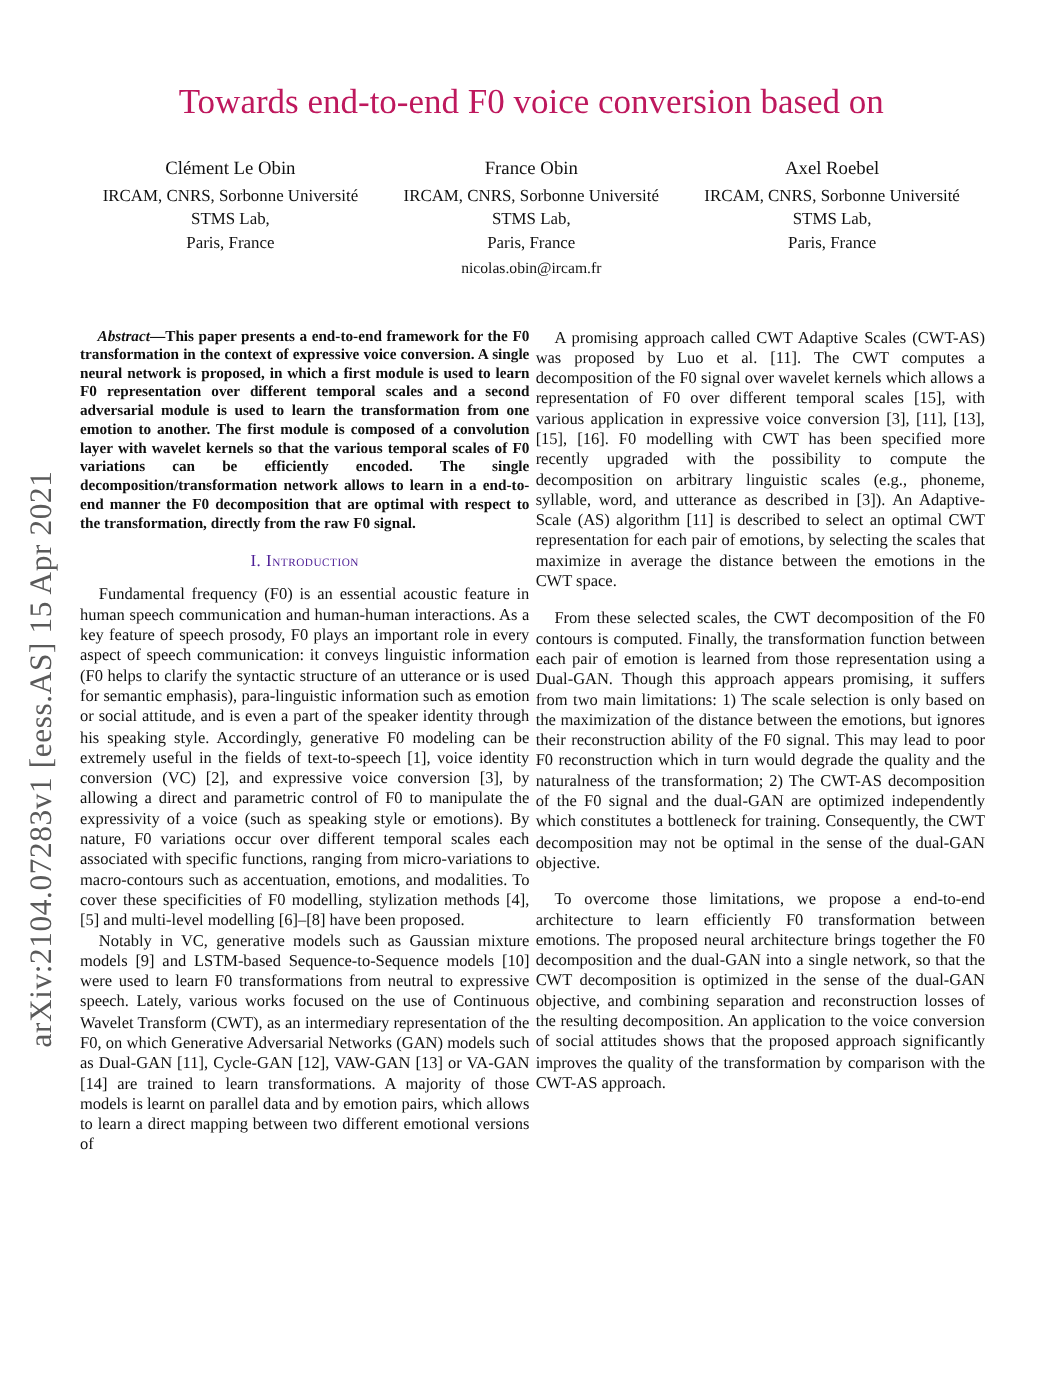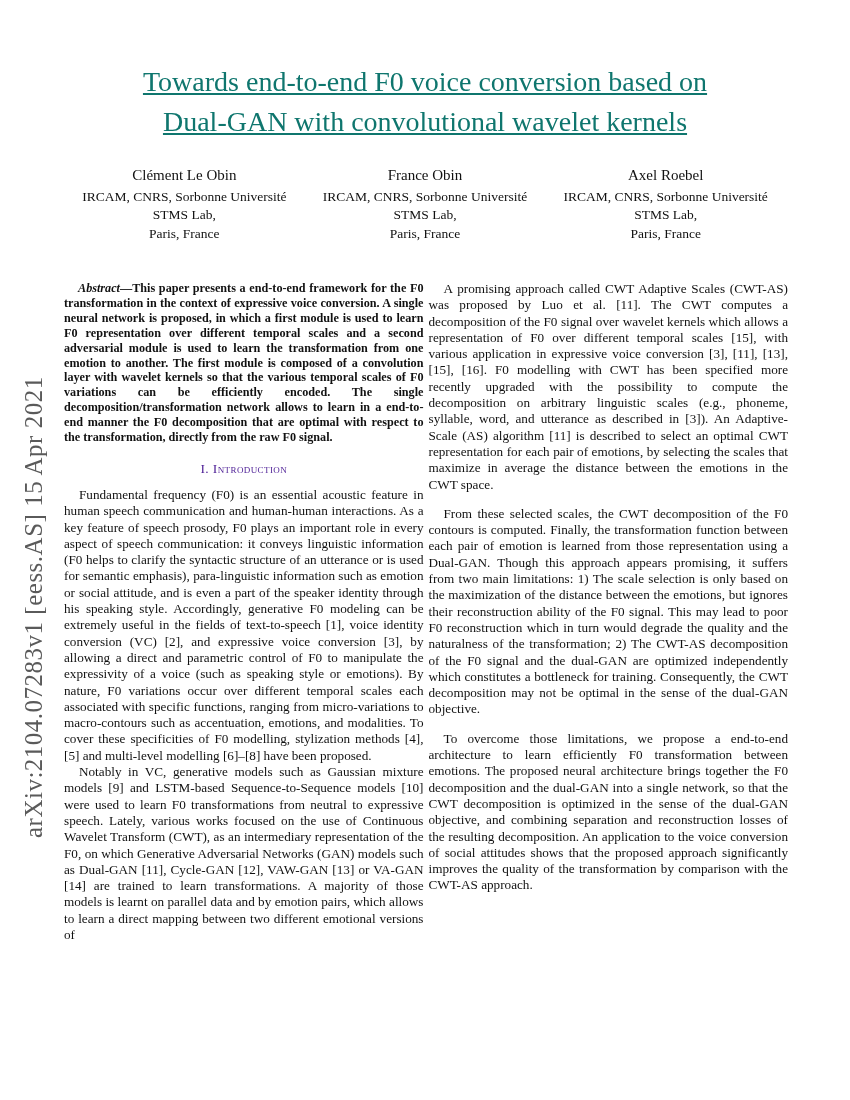--- a/index.html
+++ b/index.html
@@ -33,22 +33,21 @@
   
   .titleblock {
     padding-top: 62px;
     text-align: center;
   }
   .title {
     margin: 0;
     font-size: 28px;
     font-weight: normal;
     line-height: 40px;
-    color: #0f766e;
-    text-decoration: underline;
+    color: #be185d;
   }
 
   
   .authors {
     display: flex;
     justify-content: space-between;
     padding: 24px 64px 0 64px;
   }
   .author-block {
     flex: 1 1 0;
@@ -117,36 +116,37 @@
   }
 </style>
 </head>
 <body>
 
 <div class="page">
 
   <div class="arxiv-stamp">arXiv:2104.07283v1  [eess.AS]  15 Apr 2021</div>
 
   <header class="titleblock">
-    <h1 class="title"><span>Towards end-to-end F0 voice conversion based on</span><br><span>Dual-GAN with convolutional wavelet kernels</span></h1>
+    <h1 class="title"><span>Towards end-to-end F0 voice conversion based on</span><br></h1>
 
     <div class="authors">
 
       <div class="author-block">
         <div class="author-name">Clément Le Obin</div>
         <div>IRCAM, CNRS, Sorbonne Université</div>
         <div>STMS Lab,</div>
         <div>Paris, France</div>
       </div>
 
       <div class="author-block">
         <div class="author-name">France Obin</div>
         <div>IRCAM, CNRS, Sorbonne Université</div>
         <div>STMS Lab,</div>
         <div>Paris, France</div>
+        <div class="author-email">nicolas.obin@ircam.fr</div>
       </div>
 
       <div class="author-block">
         <div class="author-name">Axel Roebel</div>
         <div>IRCAM, CNRS, Sorbonne Université</div>
         <div>STMS Lab,</div>
         <div>Paris, France</div>
       </div>
 
     </div>

